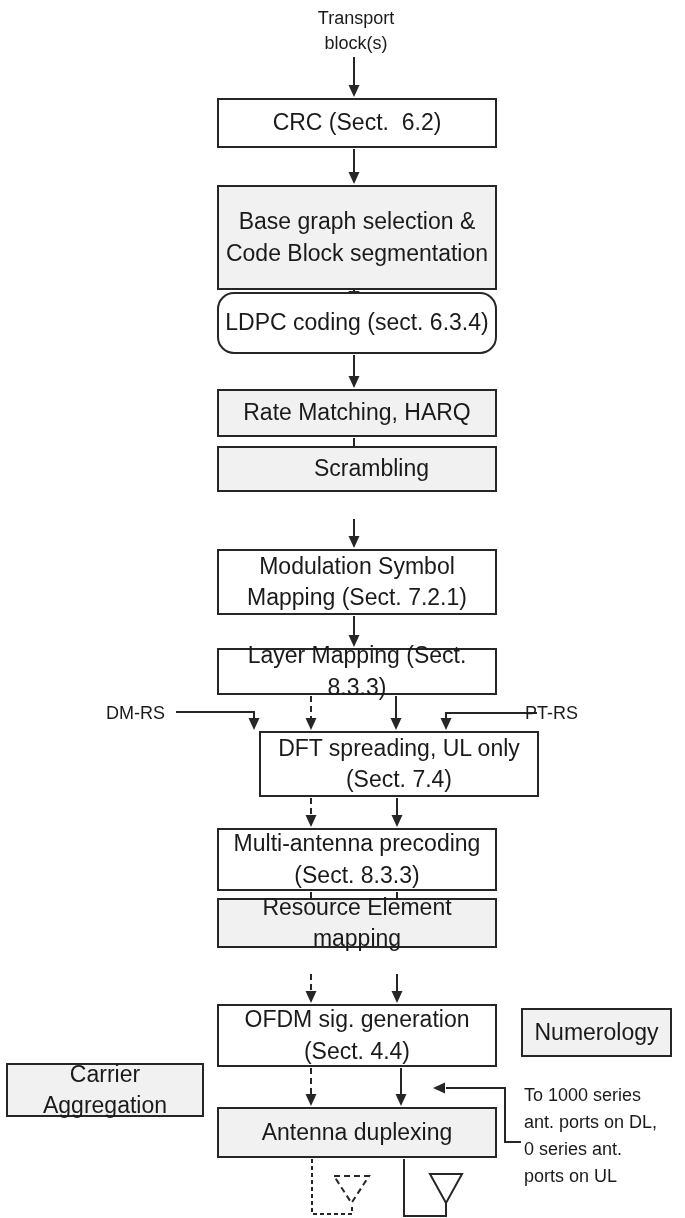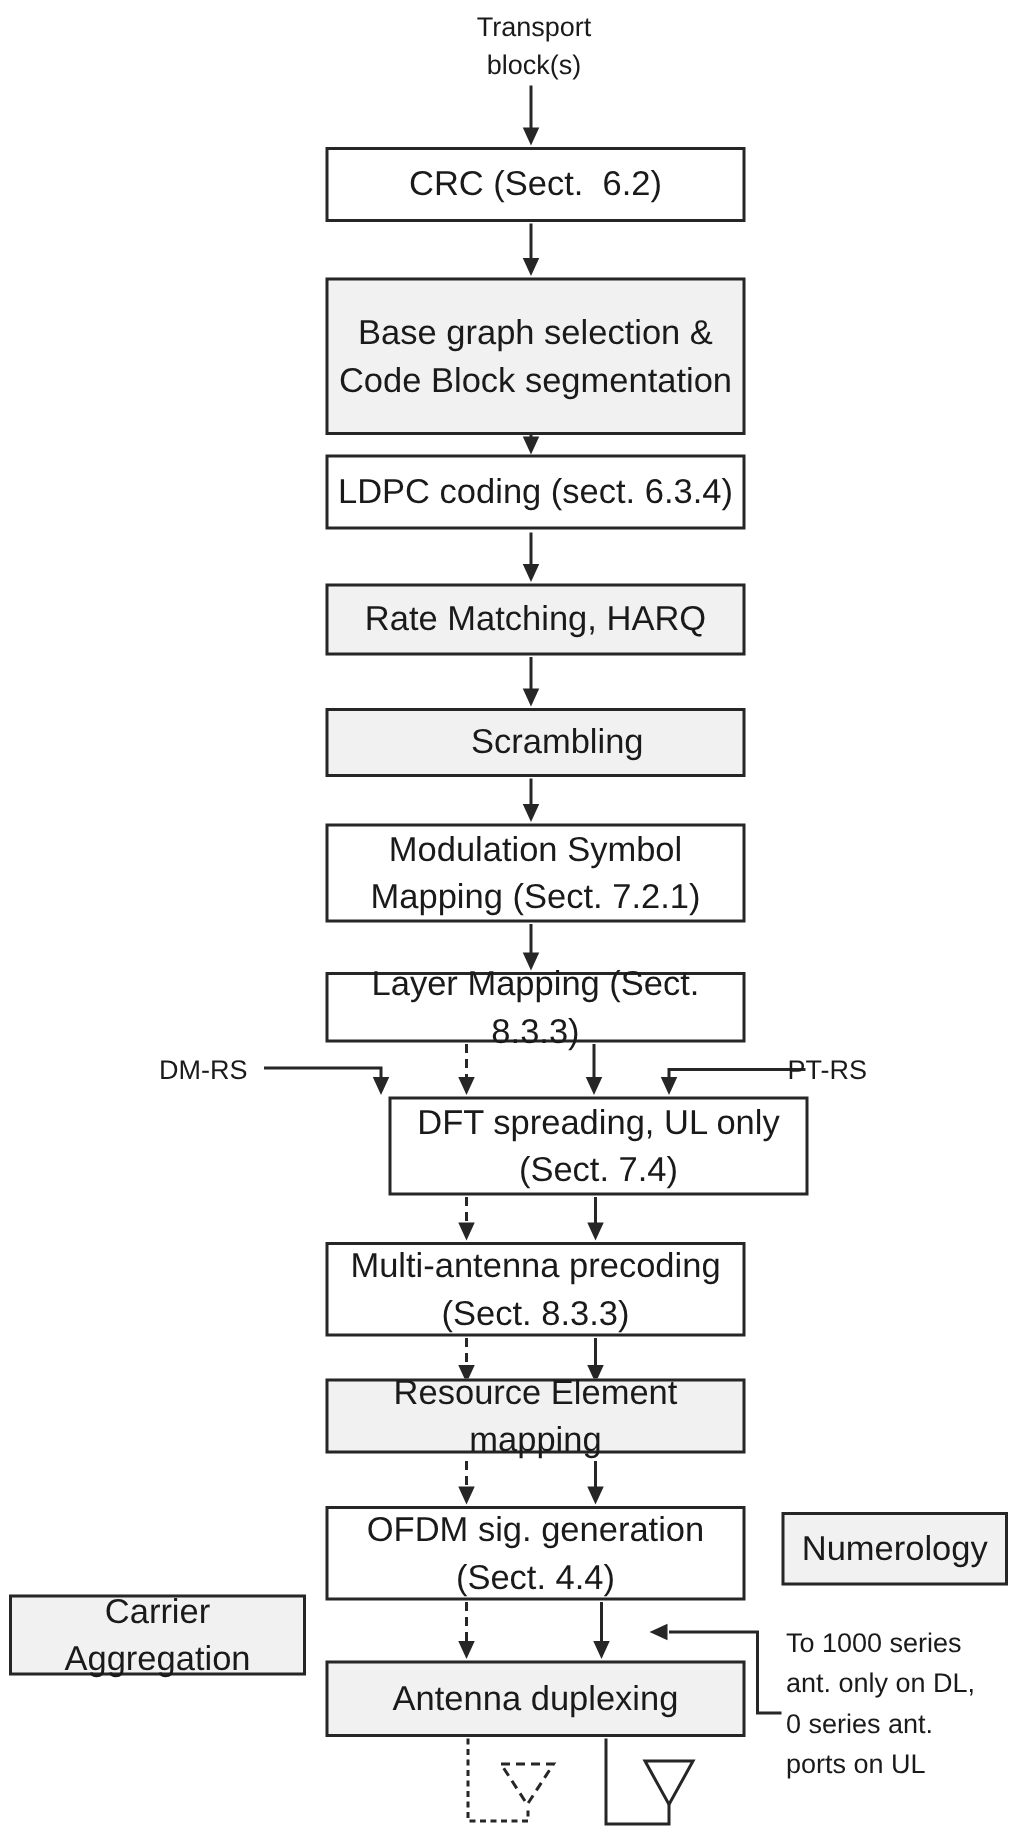--- a/index.html
+++ b/index.html
@@ -34,28 +34,28 @@
     font-size: 23px;
     line-height: 1.35;
     z-index: 2;
   }
   .box.gray { background: var(--box-fill-gray); }
   .ln { white-space: pre-wrap; }
 
   
   #b-crc        { top: 98px;  height: 50px; }
   #b-basegraph  { top: 185px; height: 105px; }
-  #b-ldpc       { top: 303px; height: 50px; }
+  #b-ldpc       { top: 292px; height: 62px; border-radius: 17px; }
   #b-rate       { top: 389px; height: 48px; }
-  #b-scrambling { top: 472px; height: 46px; padding-left: 29px; }
+  #b-scrambling { top: 446px; height: 46px; padding-left: 29px; }
   #b-modulation { top: 549px; height: 66px; }
   #b-layer      { top: 648px; height: 47px; }
   #b-dft        { top: 731px; height: 66px; margin-left: 42px; }
   #b-precoding  { top: 828px; height: 63px; }
-  #b-remapping  { top: 919px; height: 50px; text-align: center; }
+  #b-remapping  { top: 898px; height: 50px; text-align: center; }
   #b-ofdm       { top: 1004px; height: 63px; }
   #b-duplexing  { top: 1107px; height: 51px; }
 
   
   #b-numerology { left: 521px; width: 151px; top: 1008px; height: 49px; }
   #b-carrier    { left: 6px;   width: 198px; top: 1063px; height: 54px; }
 
   .floating-label {
     position: absolute;
     font-size: 18px;
@@ -148,21 +148,21 @@
 
   <div class="box gray" id="b-carrier">
     <div class="ln">Carrier Aggregation</div>
   </div>
 
   <div id="dmrs-label" class="floating-label">DM-RS</div>
   <div id="ptrs-label" class="floating-label">PT-RS</div>
 
   <div id="annotation-text" class="floating-label">
     <div>To 1000 series</div>
-    <div>ant. only on DL,</div>
+    <div>ant. ports on DL,</div>
     <div>0 series ant.</div>
     <div>ports on UL</div>
   </div>
 
   <svg id="arrow-layer" viewBox="0 0 685 1218" xmlns="http://www.w3.org/2000/svg">
 
     <g>
       <line class="s" x1="354" y1="57" x2="354" y2="86"></line>
         <polygon class="h" points="354,97 348.5,85 359.5,85"></polygon>
     </g>

